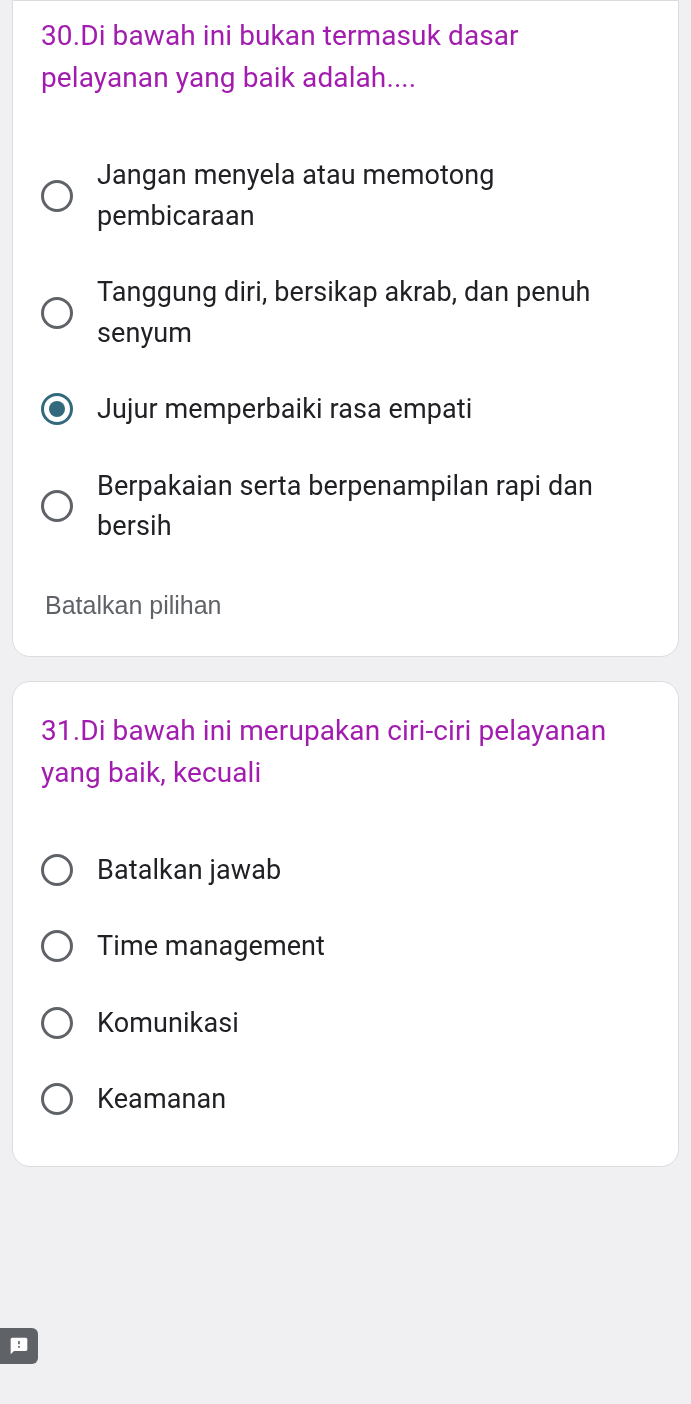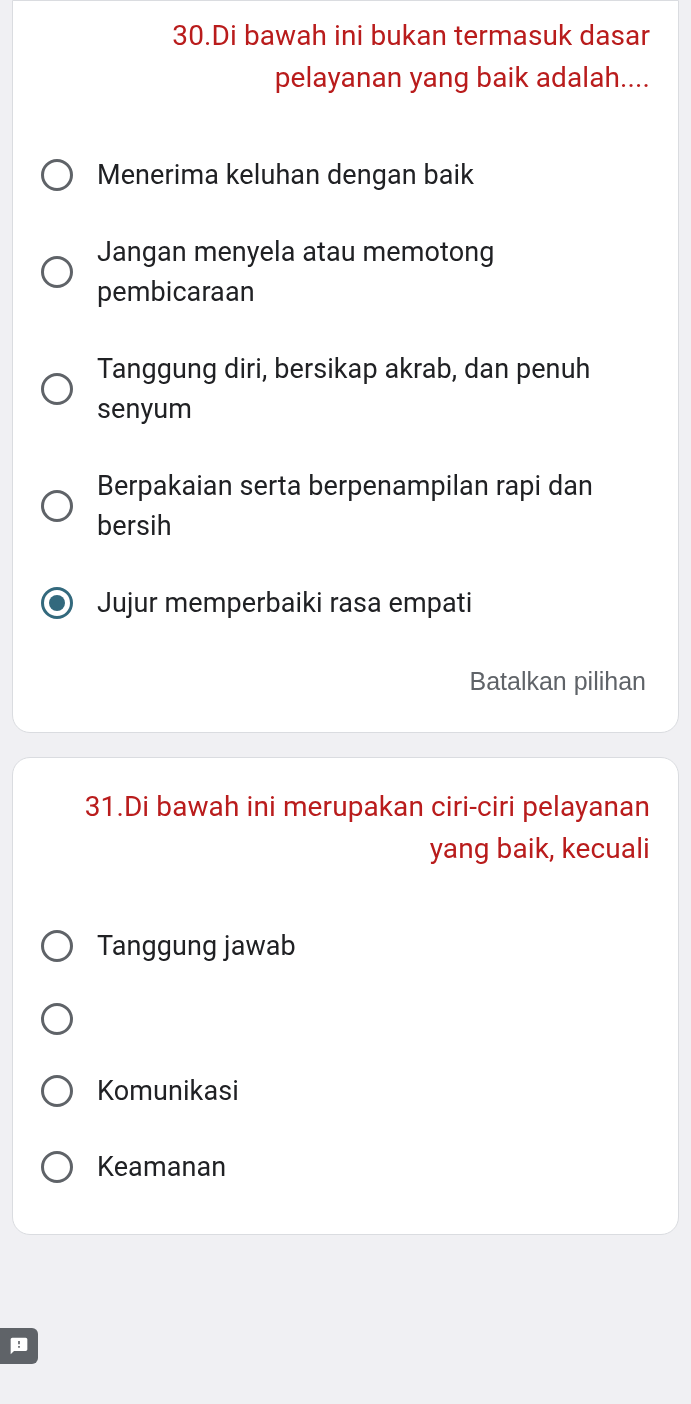--- a/index.html
+++ b/index.html
@@ -15,25 +15,24 @@
     background: #fff;
     border: 1px solid #dadce0;
     border-radius: 18px;
     margin: 0 12px 24px 12px;
     padding: 28px 28px 28px 28px;
   }
   .card.first { margin-top: 0; border-top-left-radius: 0; border-top-right-radius: 0; padding-top: 14px;}
   .question-text {
     font-size: 28px;
     line-height: 1.5;
-    color: #b91c1c;
+    color: #a21caf;
     letter-spacing: 0.1px;
     margin-bottom: 38px;
     font-weight: 400;
-    text-align: right;
   }
   .options { display: flex; flex-direction: column; gap: 0; }
   .option {
     display: flex;
     align-items: center;
     gap: 24px;
     padding: 18px 0;
     cursor: pointer;
   }
   .radio {
@@ -57,21 +56,21 @@
     border-radius: 50%;
   }
   .option-label {
     font-size: 27px;
     line-height: 1.5;
     color: #202124;
     letter-spacing: 0.1px;
   }
   .clear-row {
     display: flex;
-    justify-content: flex-end;
+    justify-content: flex-start;
     margin-top: 18px;
   }
   .clear-btn {
     font-size: 25px;
     color: #5f6368;
     font-weight: 500;
     background: none;
     border: none;
     cursor: pointer;
     padding: 8px 4px;
@@ -92,53 +91,50 @@
   .report-badge svg { fill: #fff; }
 </style>
 </head>
 <body>
 
 <div class="card first">
   <div class="question-text">30.Di bawah ini bukan termasuk dasar pelayanan yang baik adalah....</div>
   <div class="options">
     <div class="option">
       <span class="radio"></span>
-      <span class="option-label">Menerima keluhan dengan baik</span>
-    </div>
-    <div class="option">
-      <span class="radio"></span>
       <span class="option-label">Jangan menyela atau memotong pembicaraan</span>
     </div>
     <div class="option">
       <span class="radio"></span>
       <span class="option-label">Tanggung diri, bersikap akrab, dan penuh senyum</span>
     </div>
     <div class="option">
+      <span class="radio selected"></span>
+      <span class="option-label">Jujur memperbaiki rasa empati</span>
+    </div>
+    <div class="option">
       <span class="radio"></span>
       <span class="option-label">Berpakaian serta berpenampilan rapi dan bersih</span>
-    </div>
-    <div class="option">
-      <span class="radio selected"></span>
-      <span class="option-label">Jujur memperbaiki rasa empati</span>
     </div>
   </div>
   <div class="clear-row">
     <button class="clear-btn">Batalkan pilihan</button>
   </div>
 </div>
 
 <div class="card">
   <div class="question-text">31.Di bawah ini merupakan ciri-ciri pelayanan yang baik, kecuali</div>
   <div class="options">
     <div class="option">
       <span class="radio"></span>
-      <span class="option-label">Tanggung jawab</span>
+      <span class="option-label">Batalkan jawab</span>
     </div>
     <div class="option">
       <span class="radio"></span>
+      <span class="option-label">Time management</span>
     </div>
     <div class="option">
       <span class="radio"></span>
       <span class="option-label">Komunikasi</span>
     </div>
     <div class="option">
       <span class="radio"></span>
       <span class="option-label">Keamanan</span>
     </div>
   </div>

